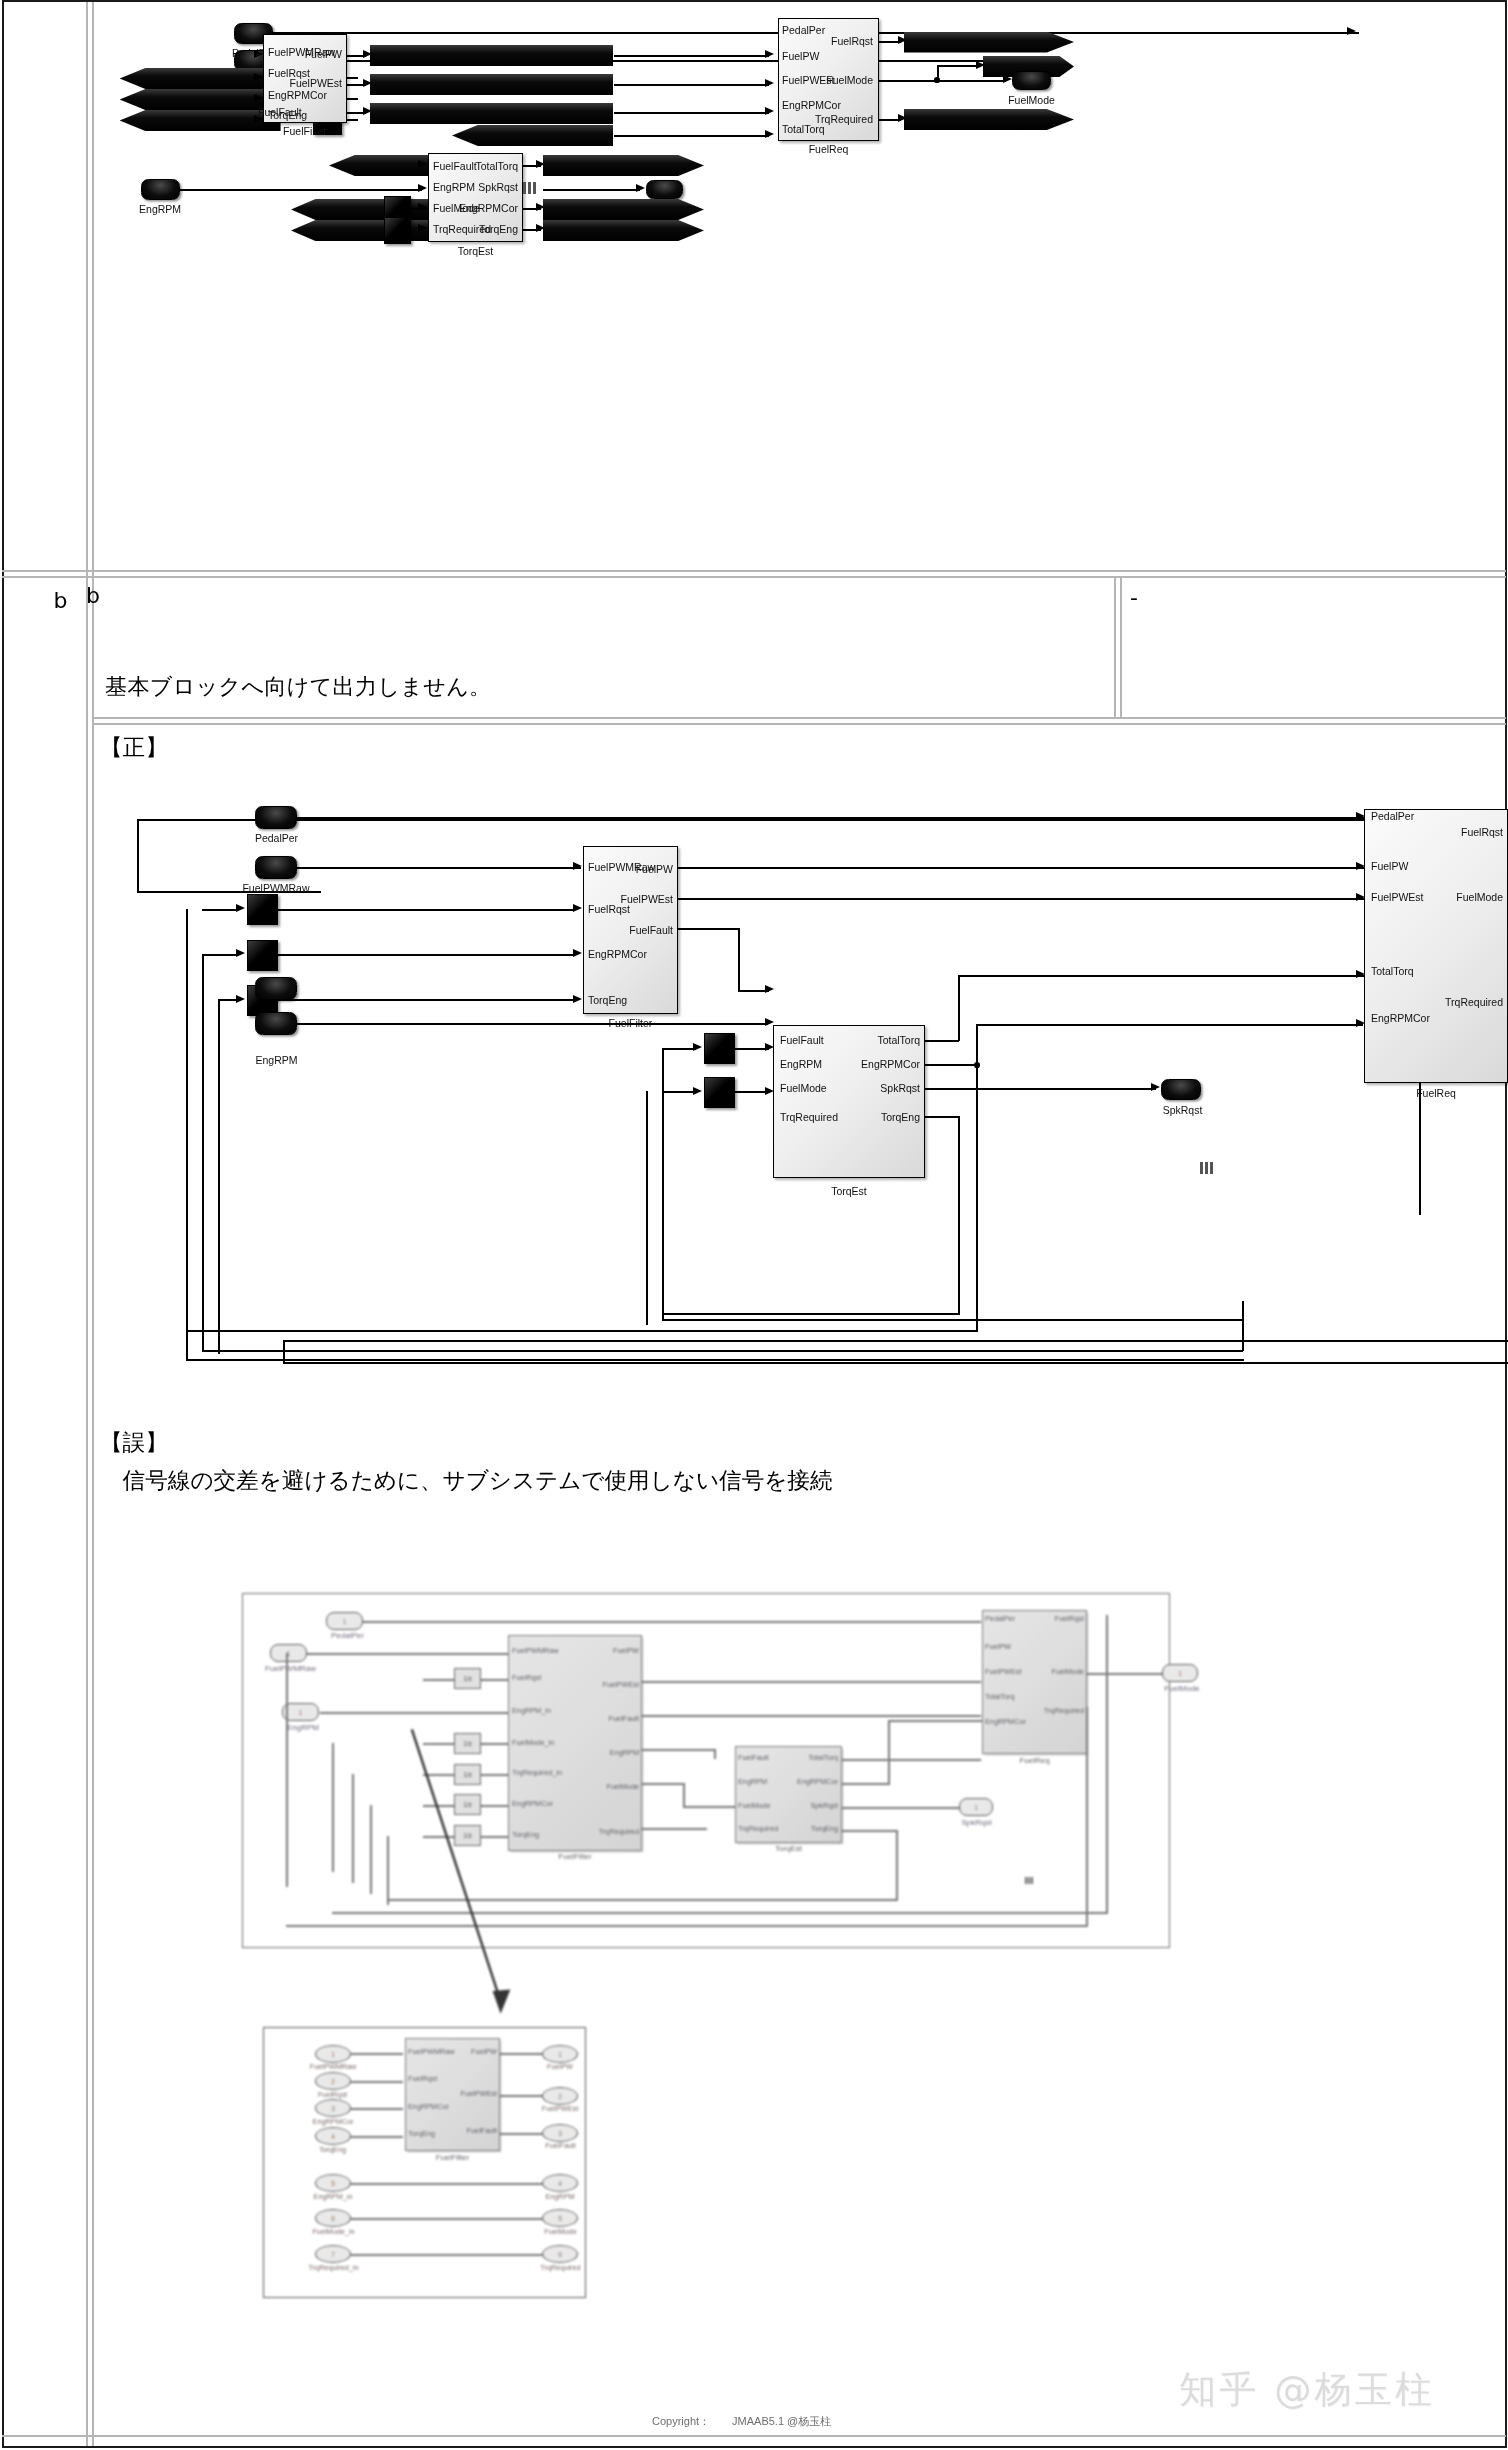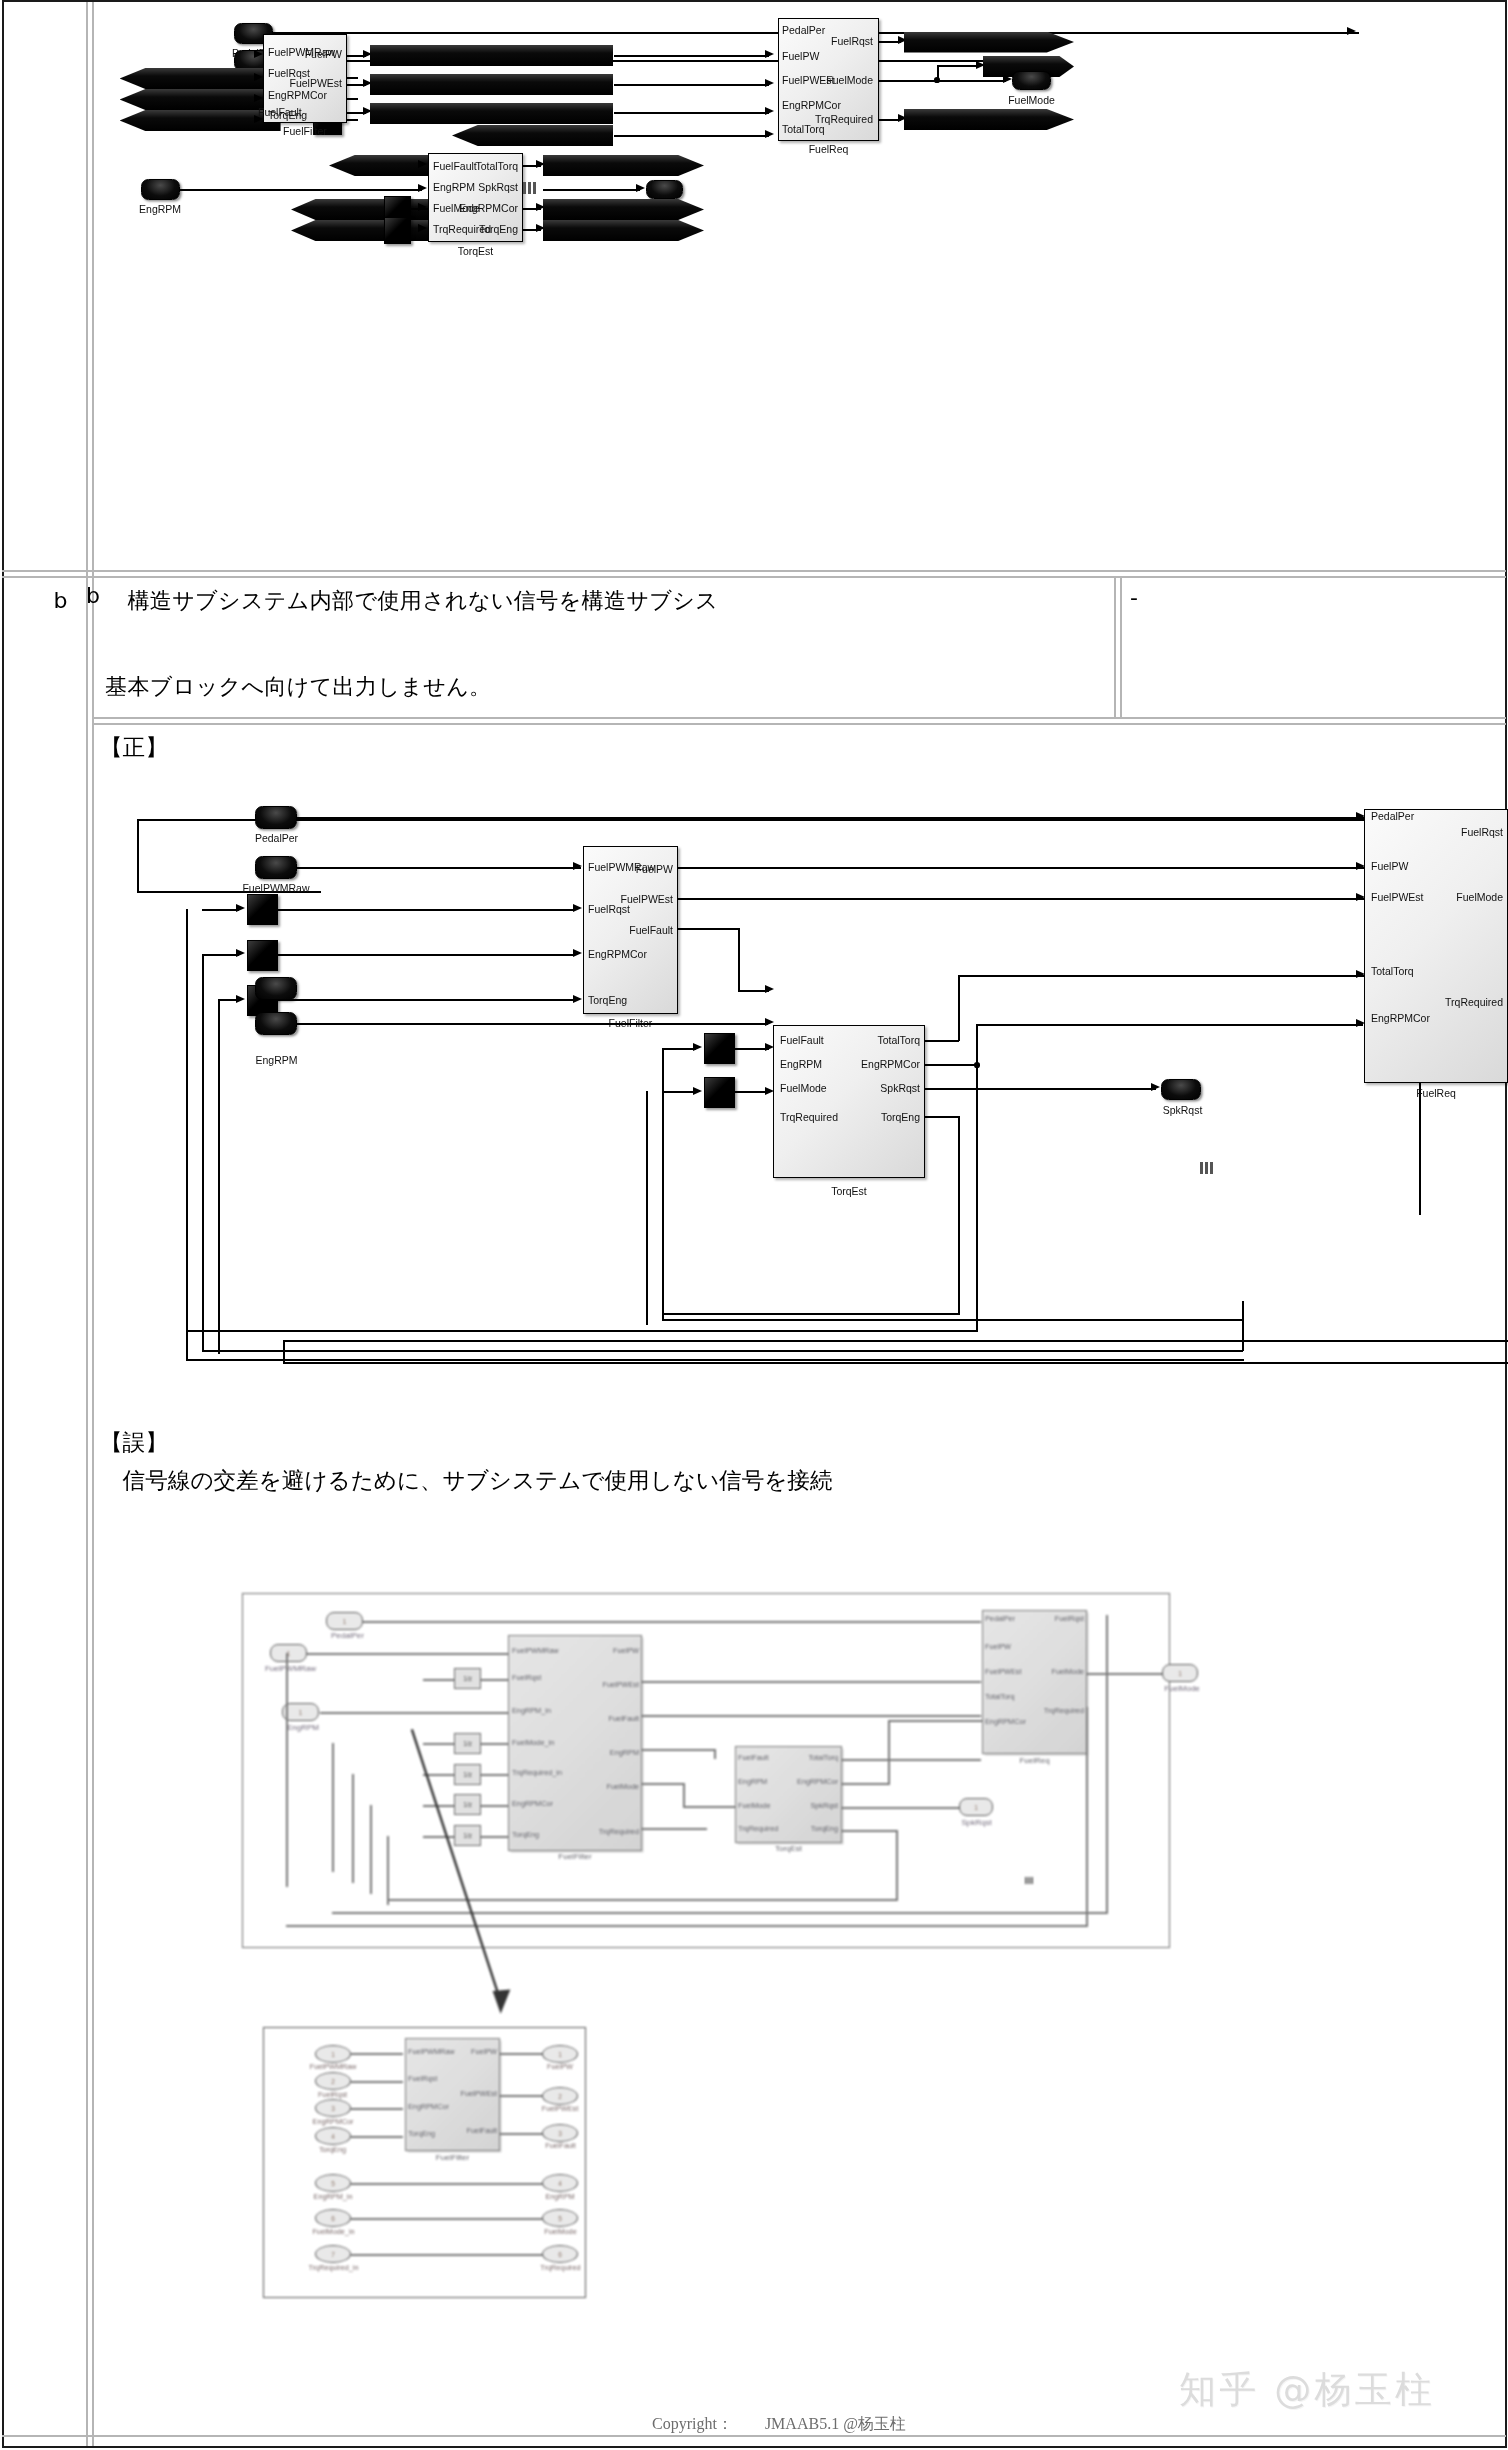--- a/index.html
+++ b/index.html
@@ -63,21 +63,21 @@
   .blur .wire{background:#6a6a6a;}
   .blur .sl-port,.blur .sl-label{color:#4a4a66;}
   .oval{position:absolute;border:1.2px solid #444;border-radius:50%/50%;background:#fff;
      display:flex;align-items:center;justify-content:center;font-size:6.5px;color:#b05a2a;}
   .oval.rr{border-radius:8px;}
   .udel{position:absolute;border:1.2px solid #555;background:#f4f4f4;
      display:flex;align-items:center;justify-content:center;font-size:6.5px;color:#333;}
 
   .watermark{position:absolute;font-family:"DejaVu Sans",sans-serif;font-size:37px;color:#dcdcdc;
      letter-spacing:3.2px;text-shadow:0.8px 0.8px 0 #f5f5f5;white-space:nowrap;}
-  .copyright{position:absolute;font-size:16px;color:#6d6d6d;white-space:nowrap;font-family:Liberation Serif, serif;text-align:center;}
+  .copyright{position:absolute;font-size:11px;color:#6d6d6d;white-space:nowrap;font-family:Liberation Sans, sans-serif;text-align:center;}
 </style>
 </head>
 <body>
 
 <div class="doc">
   <div class="outer-border"></div>
 
   <div class="vrule" style="left:86px;top:1.6px;height:576px;"></div>
   <div class="vrule" style="left:92px;top:1.6px;height:576px;"></div>
   <div class="hrule" style="left:1.6px;top:570px;width:1504px;"></div>
@@ -237,21 +237,20 @@
     <div class="wire h" style="left:426px;top:229px;width:18px;"></div>
     <div class="arrow" style="left:439px;top:224px;"></div>
     <div class="sl-goto" style="left:446px;top:220px;width:161px;height:21px;"></div>
 
     <div class="sl-goto" style="left:807px;top:109px;width:0;height:0;"></div>
   </div>
 
   <div class="cell-b jp" style="left:86px;top:583px;width:6.5px;text-align:center;">b</div>
   <div class="cell-b jp" style="left:32px;top:588px;width:57px;text-align:center;">b</div>
 
-  <div class="desc jp" style="left:105px;top:585px;">　構造サブシステム内部で使用されない信号を構造サブシス</div>
   <div class="desc jp" style="left:105px;top:671px;">基本ブロックへ向けて出力しません。</div>
 
   <div class="dash jp" style="left:1130px;top:585px;">-</div>
 
   <div class="sect jp" style="left:100px;top:731px;">【正】</div>
 
   <div class="canvas" style="left:97px;top:775px;width:1409px;height:638px;">
 
     <div class="wire h" style="left:40px;top:44px;width:1284px;"></div>
     <div class="wire v" style="left:40px;top:44px;height:74px;"></div>

